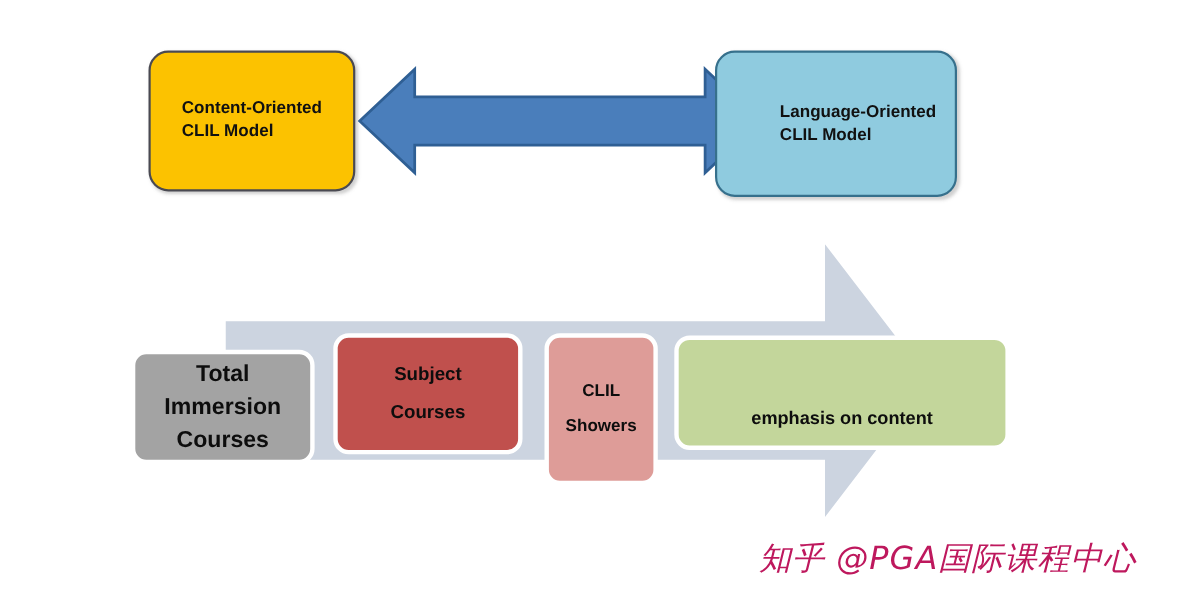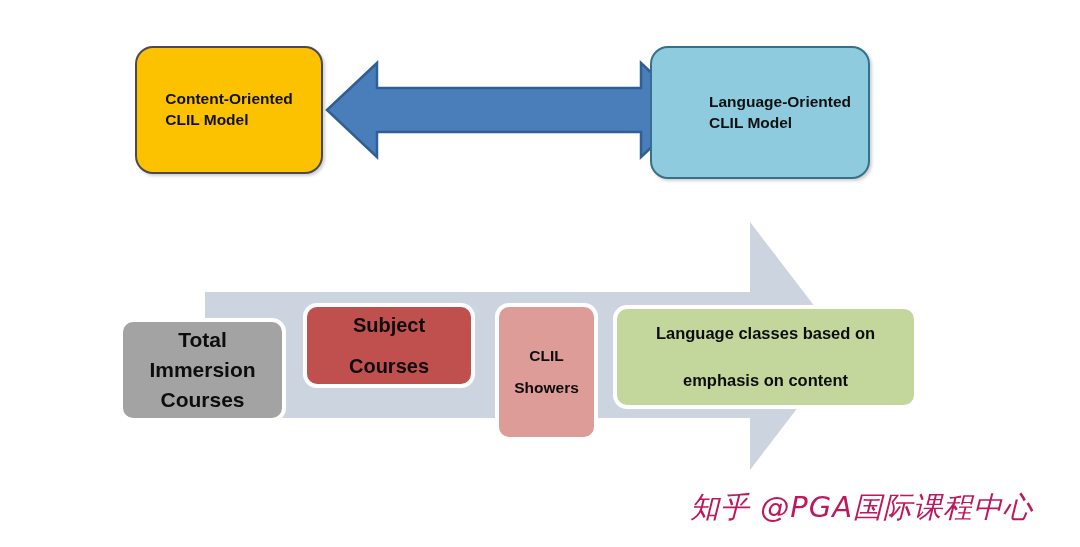--- a/index.html
+++ b/index.html
@@ -93,23 +93,23 @@
     width: 167px;
     height: 104px;
     background: #a3a3a3;
     font-size: 21px;
     line-height: 1.42;
   }
   #box-subject-courses {
     left: 303px;
     top: 303px;
     width: 172px;
-    height: 85px;
+    height: 110px;
     background: #c0504d;
-    font-size: 20px;
+    font-size: 17px;
     line-height: 2.05;
   }
   #box-clil-showers {
     left: 495px;
     top: 303px;
     width: 103px;
     height: 138px;
     background: #de9c98;
     font-size: 15.5px;
     line-height: 2.05;
@@ -181,21 +181,21 @@
 
   <div class="course-box" id="box-clil-showers">
     <span>
       <span>CLIL</span><br>
       <span>Showers</span>
     </span>
   </div>
 
   <div class="course-box" id="box-language-classes">
     <span>
-      <span>Language classes based on</span><br>
+      <br>
       <br>
       <span>emphasis on content</span>
     </span>
   </div>
 
   <div id="watermark">知乎 @PGA国际课程中心</div>
 
 </div>
 
 </body></html>

